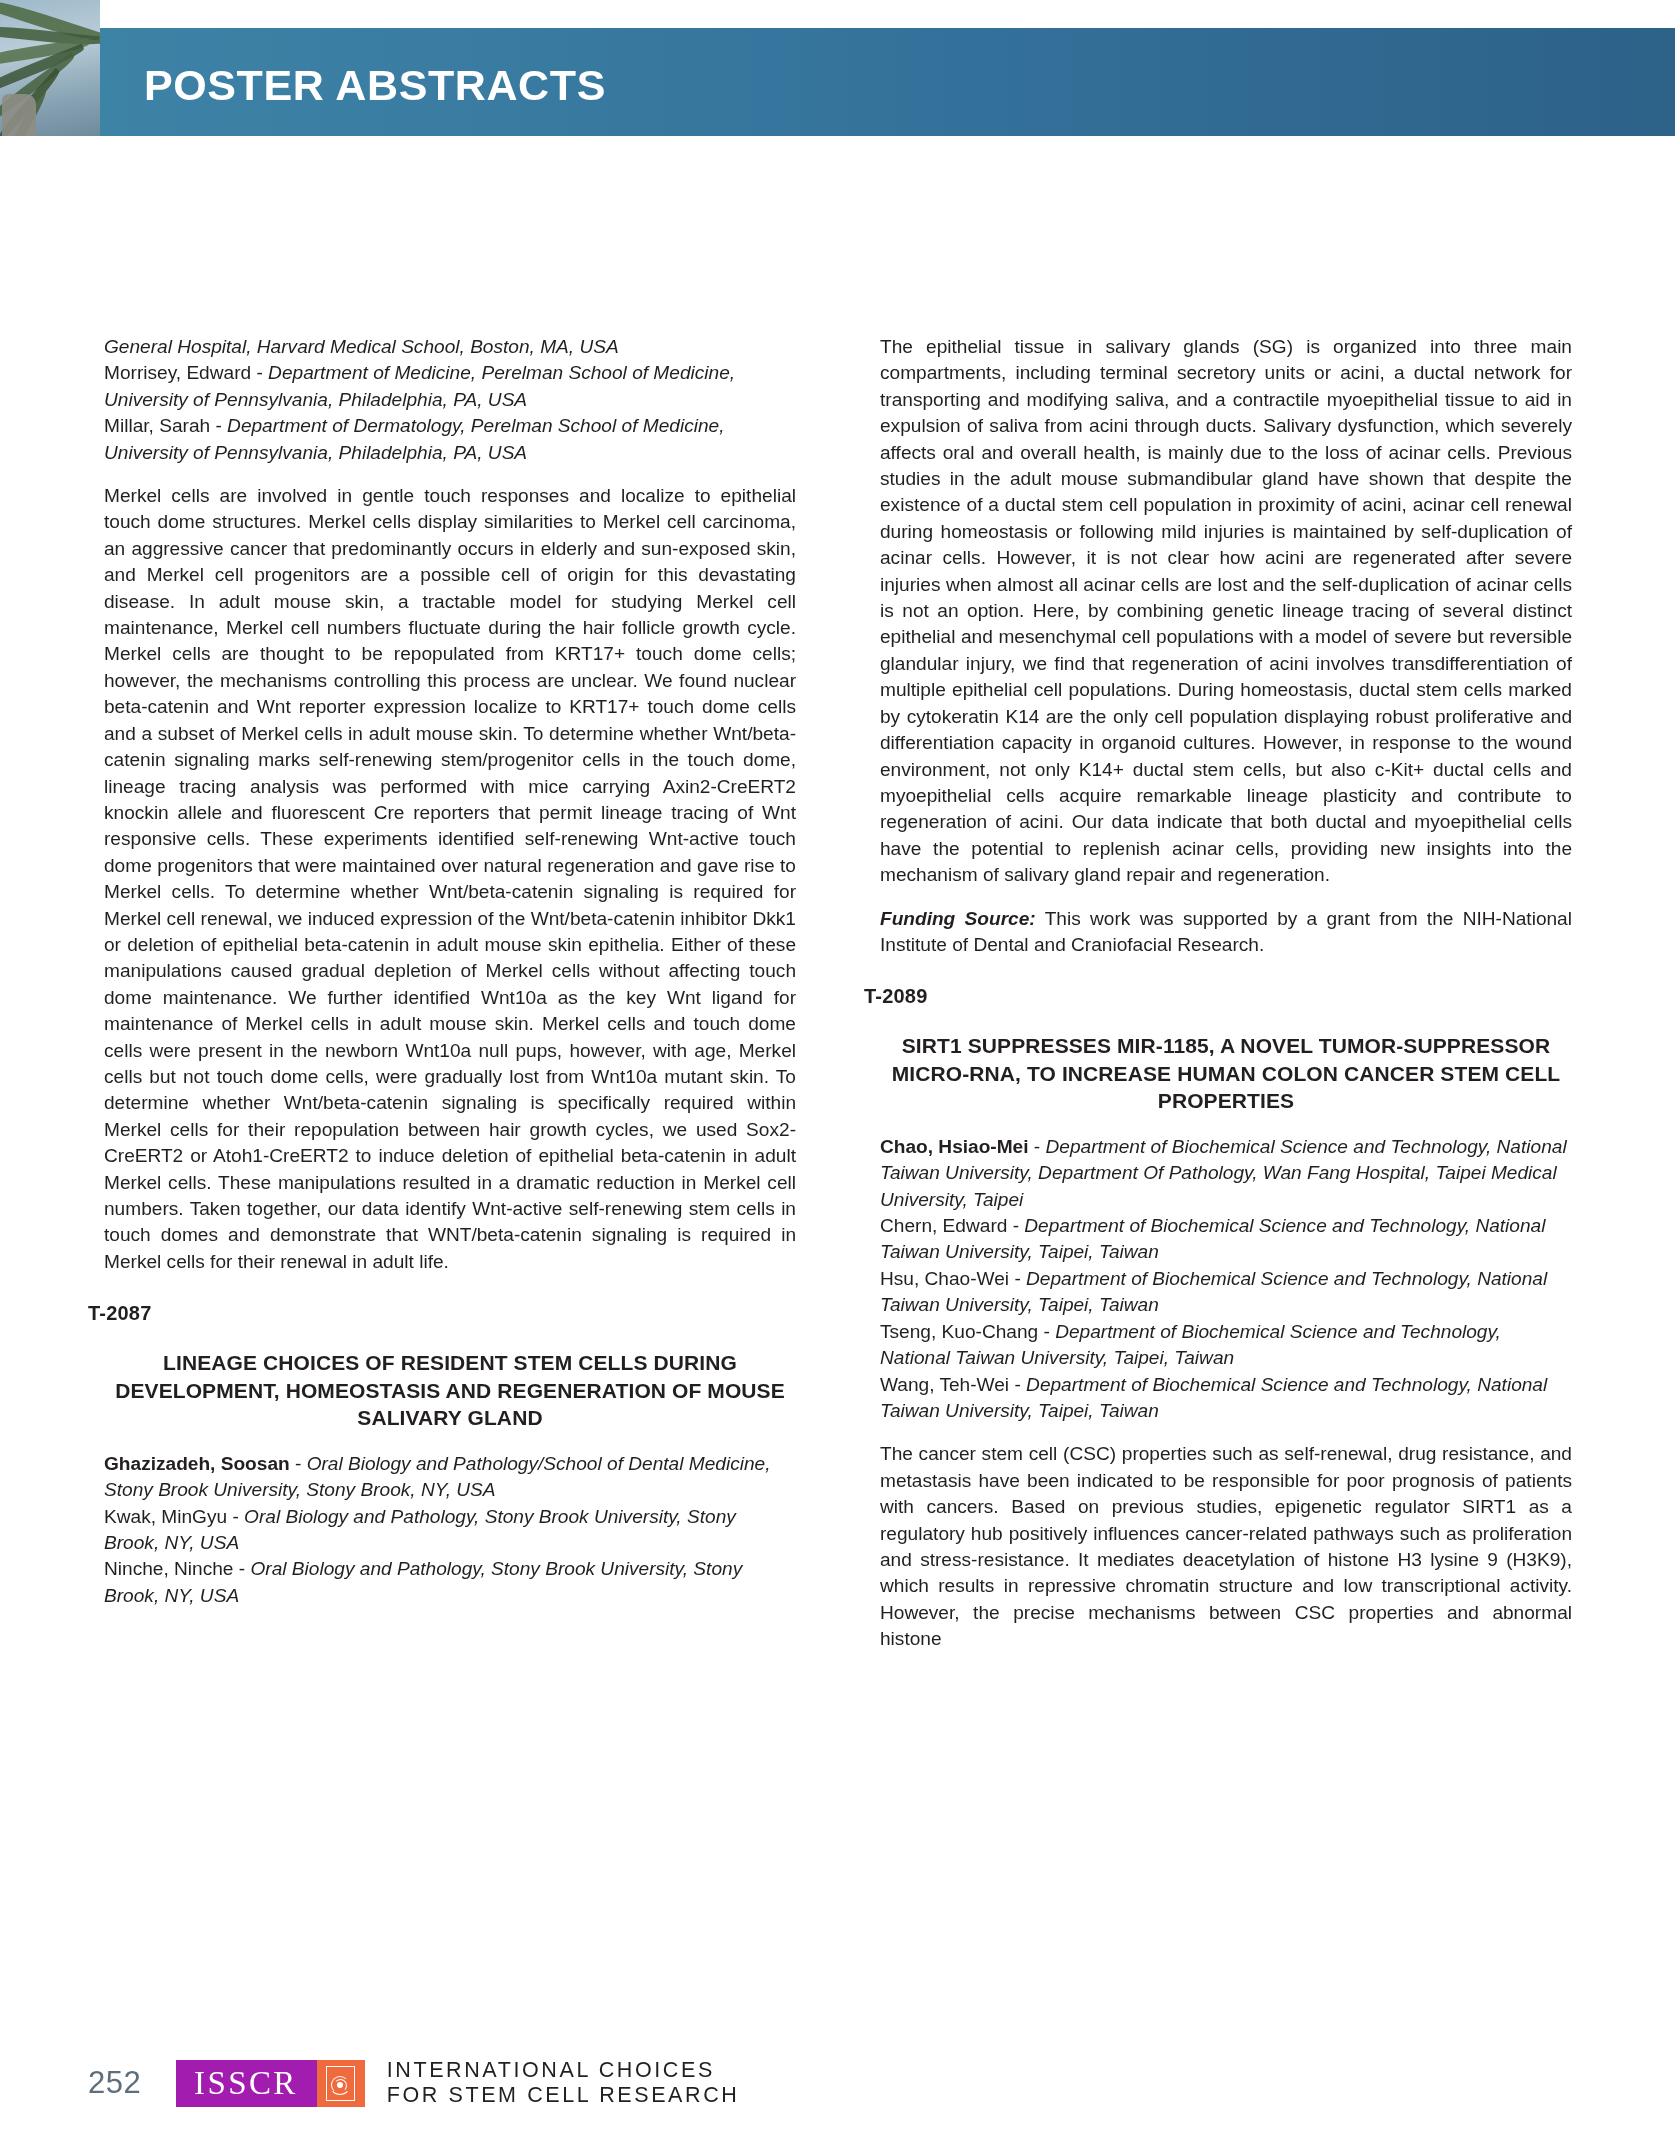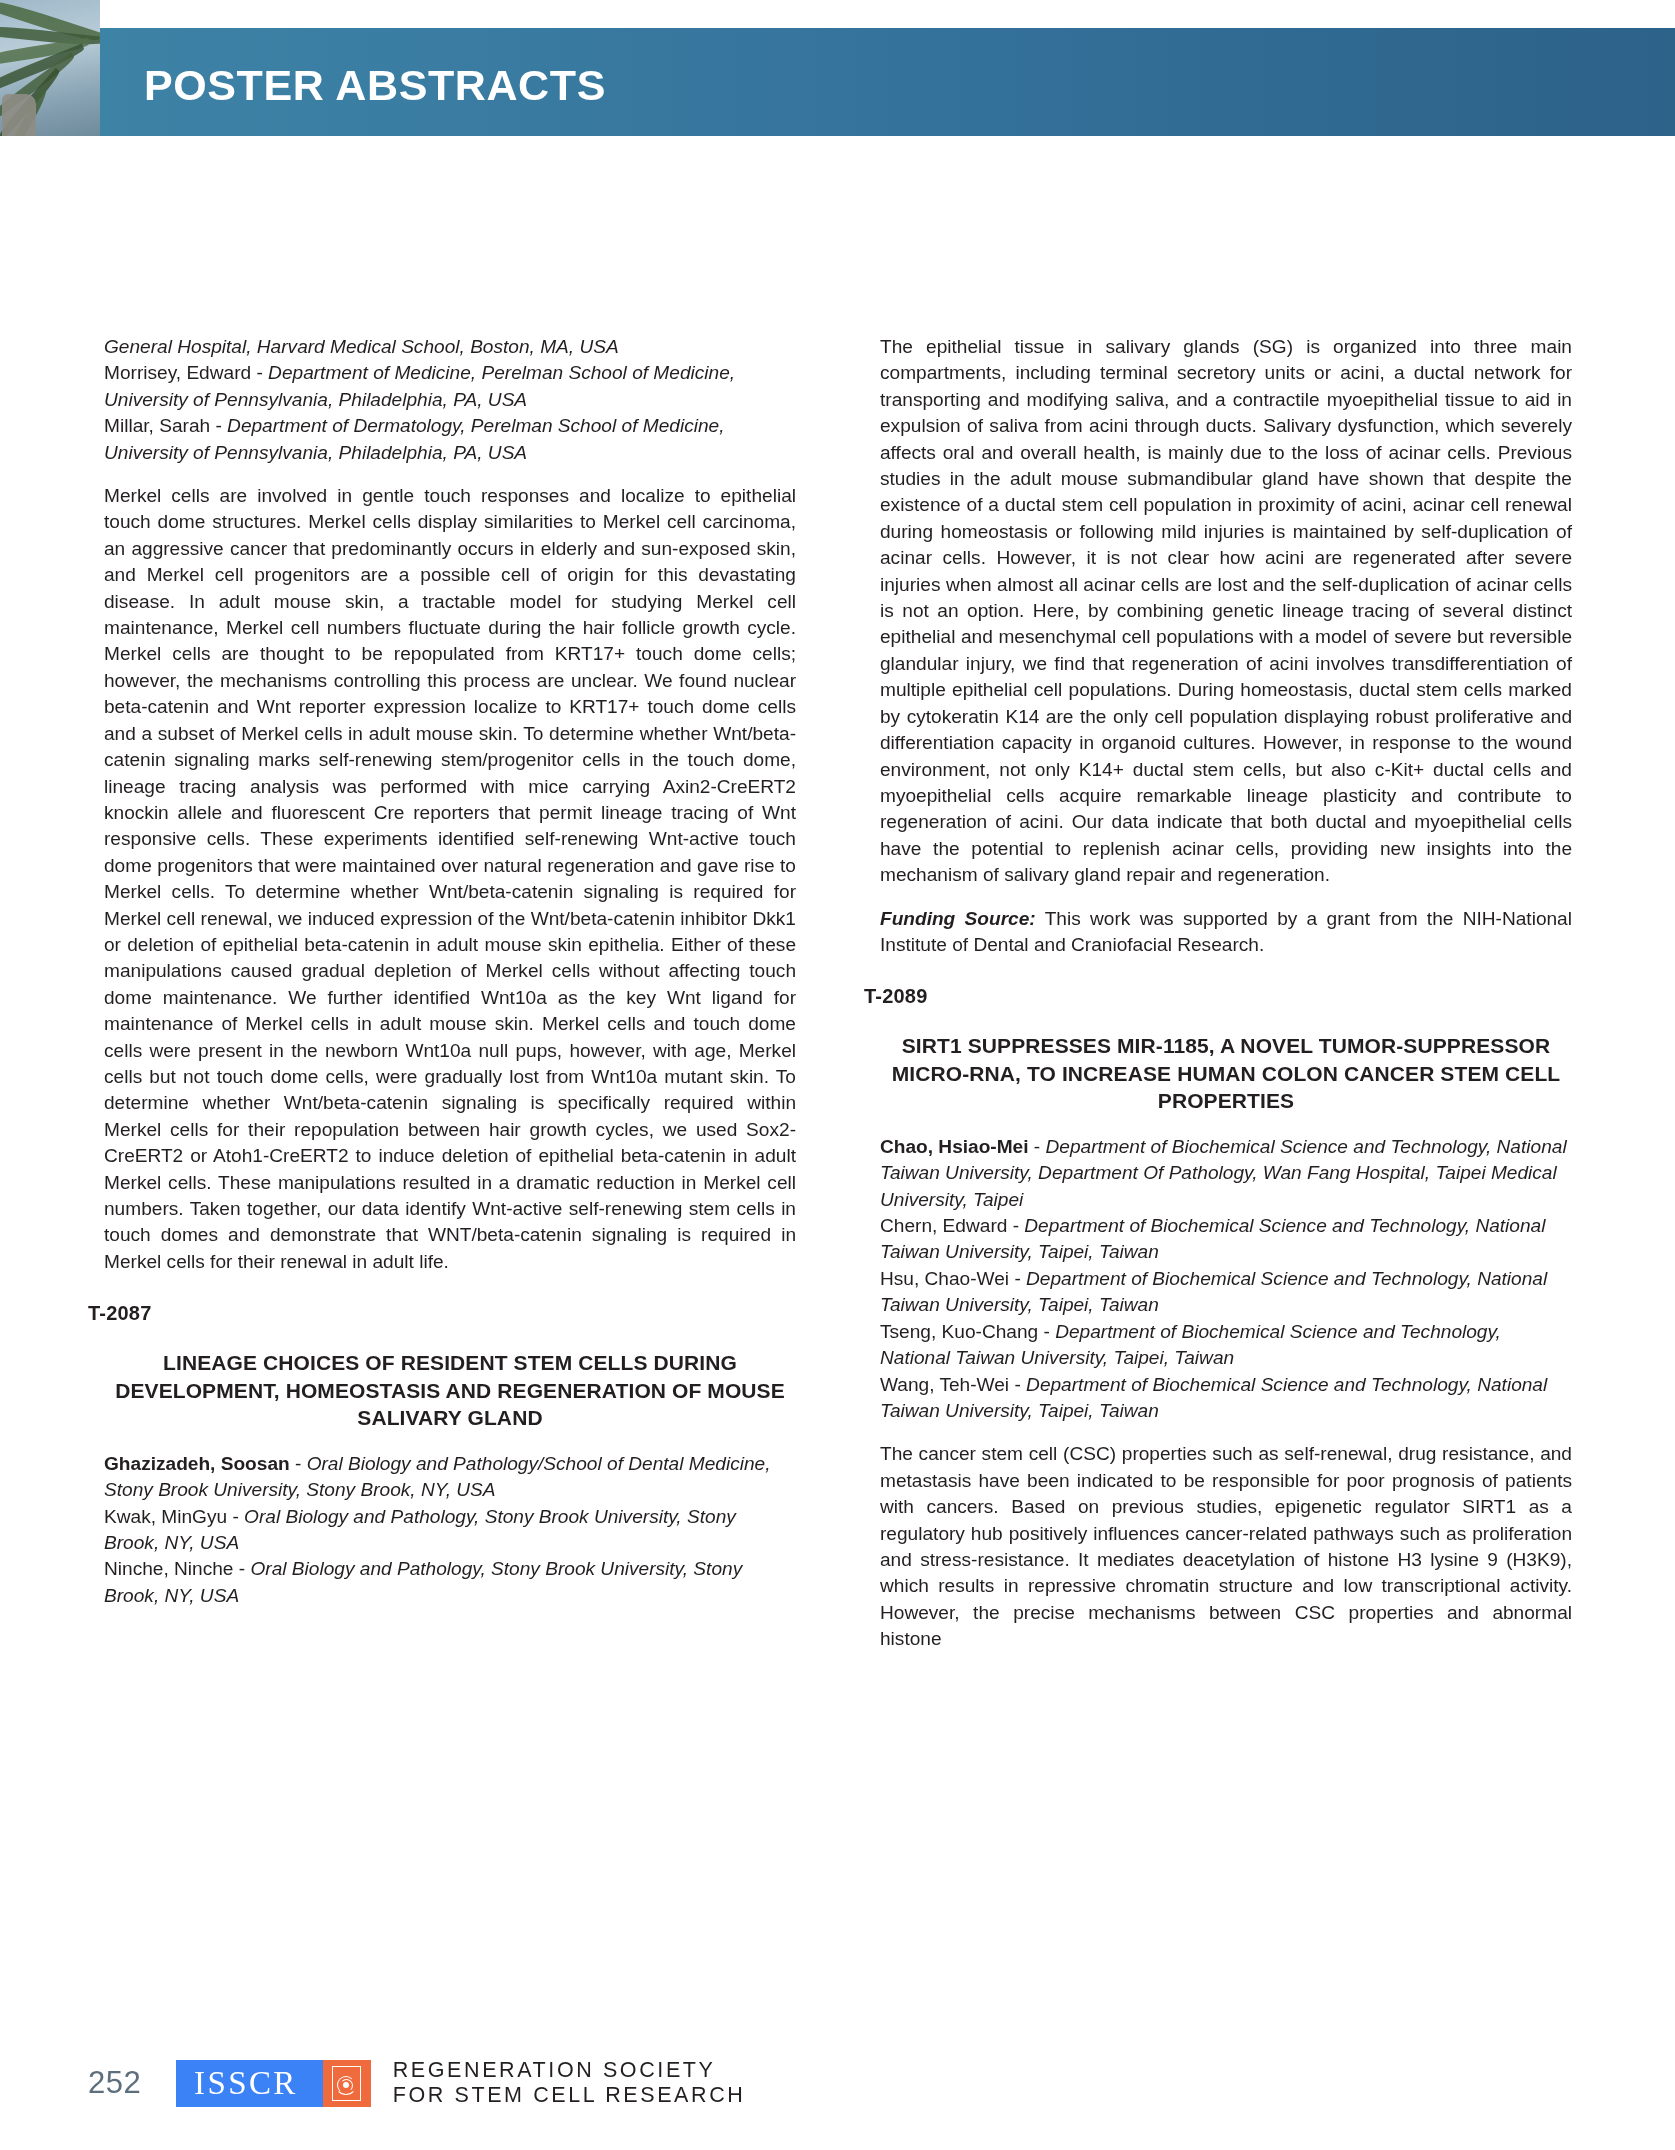--- a/index.html
+++ b/index.html
@@ -139,28 +139,28 @@
     color: #5d6f7c;
     width: 88px;
     letter-spacing: .5px;
   }
   .logo {
     display: flex;
     align-items: stretch;
     height: 47px;
   }
   .logo-dark {
-    background: #3b82f6;
+    background: #a21caf;
     color: #ffffff;
     font-family: "Liberation Serif", "DejaVu Serif", serif;
     font-size: 33px;
     letter-spacing: 2.4px;
     display: flex;
     align-items: center;
-    padding: 0 25px 0 18px;
+    padding: 0 19px 0 18px;
   }
   .logo-orange {
     background: #ef6b3d;
     width: 48px;
     display: flex;
     align-items: center;
     justify-content: center;
   }
   .logo-mark {
     width: 27px; height: 33px;
@@ -261,16 +261,16 @@
     <div class="logo-orange">
       <span class="logo-mark">
         <i class="d"></i>
           <i class="a"></i>
           <i class="b"></i>
           <i class="c"></i>
       </span>
     </div>
   </div>
   <div class="logo-text">
-    <div>REGENERATION SOCIETY</div>
+    <div>INTERNATIONAL CHOICES</div>
     <div>FOR STEM CELL RESEARCH</div>
   </div>
 </div>
 
 </body></html>

